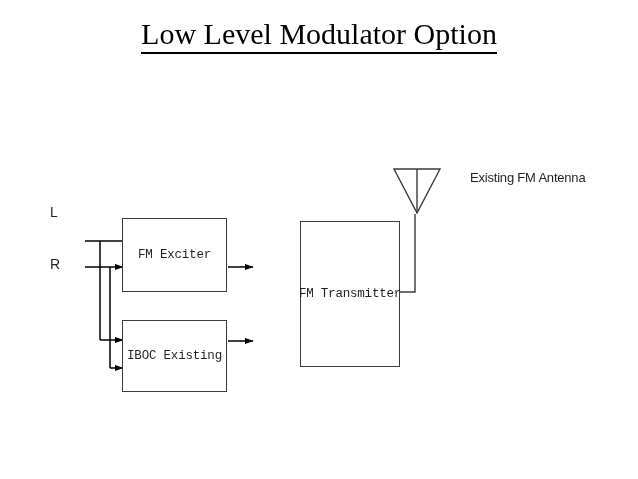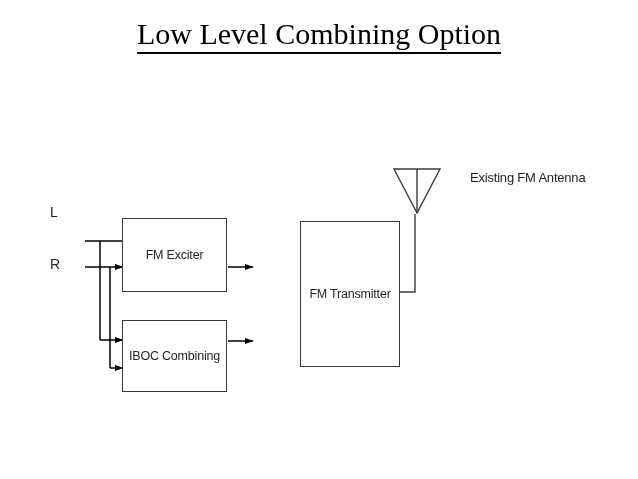--- a/index.html
+++ b/index.html
@@ -51,21 +51,21 @@
   .blk {
     position: absolute;
     background: #ffffff;
     border: 1.4px solid #3a3a3a;
     box-sizing: border-box;
     display: flex;
     align-items: center;
     justify-content: center;
     color: #231f20;
     font-size: 12.5px;
-    font-family: Liberation Sans, sans-serif;
+    font-family: Liberation Mono, monospace;
     letter-spacing: -0.2px;
     white-space: nowrap;
   }
   #blk-fm-exciter {
     left: 122px;
     top: 218px;
     width: 105px;
     height: 74px;
   }
   #blk-iboc-modulator {
@@ -104,21 +104,21 @@
     font-family: "Liberation Sans", sans-serif;
     letter-spacing: -0.2px;
     white-space: nowrap;
   }
 </style>
 </head>
 <body>
 
 <div id="slide">
 
-  <div id="slide-title"><span class="title-text">Low Level Combining Option</span></div>
+  <div id="slide-title"><span class="title-text">Low Level Modulator Option</span></div>
 
   <div class="diagram">
 
     <svg class="svg-layer" viewBox="0 0 638 479" xmlns="http://www.w3.org/2000/svg">
       <defs>
         <marker id="arrowhead" markerWidth="9" markerHeight="9" refX="8.4" refY="3.2" orient="auto" markerUnits="userSpaceOnUse">
           <path d="M0,0 L9,3.2 L0,6.4 z" fill="#000000"></path>
         </marker>
       </defs>
 
@@ -152,21 +152,21 @@
       </g>
     </svg>
 
     <div class="io-label" id="label-left-channel">L</div>
     <div class="io-label" id="label-right-channel">R</div>
 
     <div class="blk" id="blk-fm-exciter">
         <span>FM Exciter</span>
       </div>
     <div class="blk" id="blk-iboc-modulator">
-        <span>IBOC Combining</span>
+        <span>IBOC Existing</span>
       </div>
     <div class="blk" id="blk-fm-transmitter">
         <span>FM Transmitter</span>
       </div>
 
     <div id="label-antenna">Existing FM Antenna</div>
 
   </div>
 </div>
 

